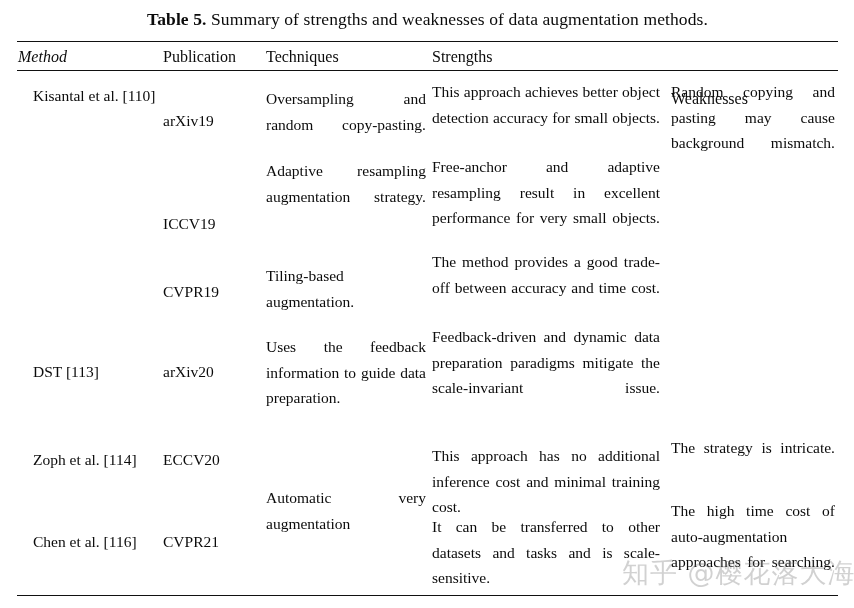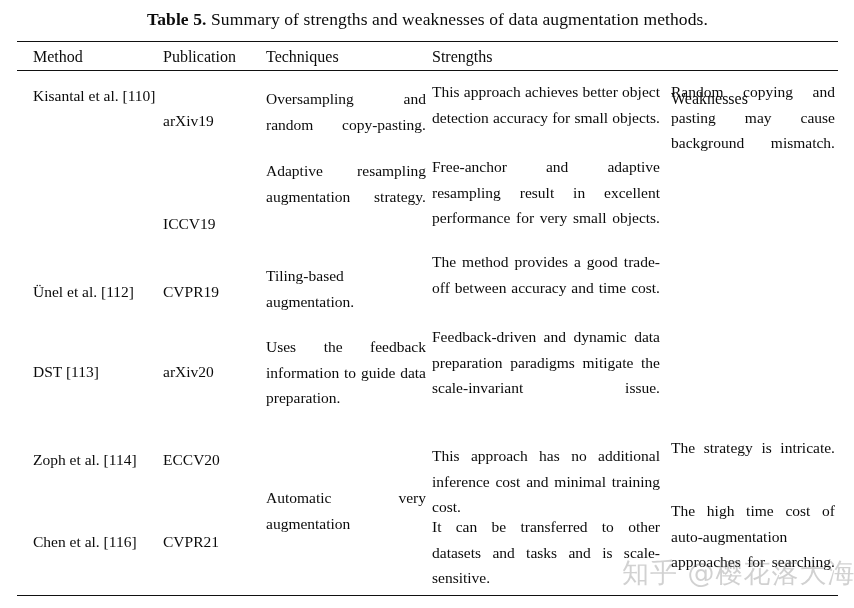--- a/index.html
+++ b/index.html
@@ -71,21 +71,21 @@
     width: 821px;
     height: 29px;
   }
   .th {
     position: absolute;
     top: 5px;
     font-size: 16px;
     line-height: 21px;
     white-space: nowrap;
   }
-  .th-method      { left: 16px; }
+  .th-method      { left: 1px; font-style: italic; }
   .th-publication { left: 146px; }
   .th-techniques  { left: 249px; }
   .th-strengths   { left: 415px; }
   .th-weaknesses  { left: 654px; margin-top: 42px; }
 
   
   .cell {
     position: absolute;
     font-size: 15.5px;
     line-height: 25.5px;
@@ -154,21 +154,20 @@
     <div class="cell col-publication" style="top:67px;">arXiv19</div>
     <div class="cell col-techniques stretch" style="top:45px;">Oversampling and random copy-pasting.</div>
     <div class="cell col-strengths stretch" style="top:38px;">This approach achieves better object detection accuracy for small objects.</div>
     <div class="cell col-weaknesses stretch" style="top:38px;">Random copying and pasting may cause background mismatch.</div>
 
     <div class="cell col-publication" style="top:142px;margin-top:28px;">ICCV19</div>
     <div class="cell col-techniques stretch" style="top:117px;">Adaptive resampling augmentation strategy.</div>
     <div class="cell col-strengths stretch" style="top:113px;">Free-anchor and adaptive resampling result in excellent performance for very small objects.</div>
     <div class="cell col-weaknesses" style="top:113px;"></div>
 
-    <div class="cell col-method" style="top:238px;">Ünel et al. [112]</div>
     <div class="cell col-publication" style="top:238px;">CVPR19</div>
     <div class="cell col-techniques" style="top:222px;">Tiling-based augmentation.</div>
     <div class="cell col-strengths stretch" style="top:208px;">The method provides a good trade-off between accuracy and time cost.</div>
     <div class="cell col-weaknesses" style="top:208px;"></div>
 
     <div class="cell col-method" style="top:318px;">DST [113]</div>
     <div class="cell col-publication" style="top:318px;">arXiv20</div>
     <div class="cell col-techniques stretch" style="top:293px;">Uses the feedback information to guide data preparation.</div>
     <div class="cell col-strengths stretch" style="top:283px;">Feedback-driven and dynamic data preparation paradigms mitigate the scale-invariant issue.</div>
     <div class="cell col-weaknesses" style="top:283px;"></div>

